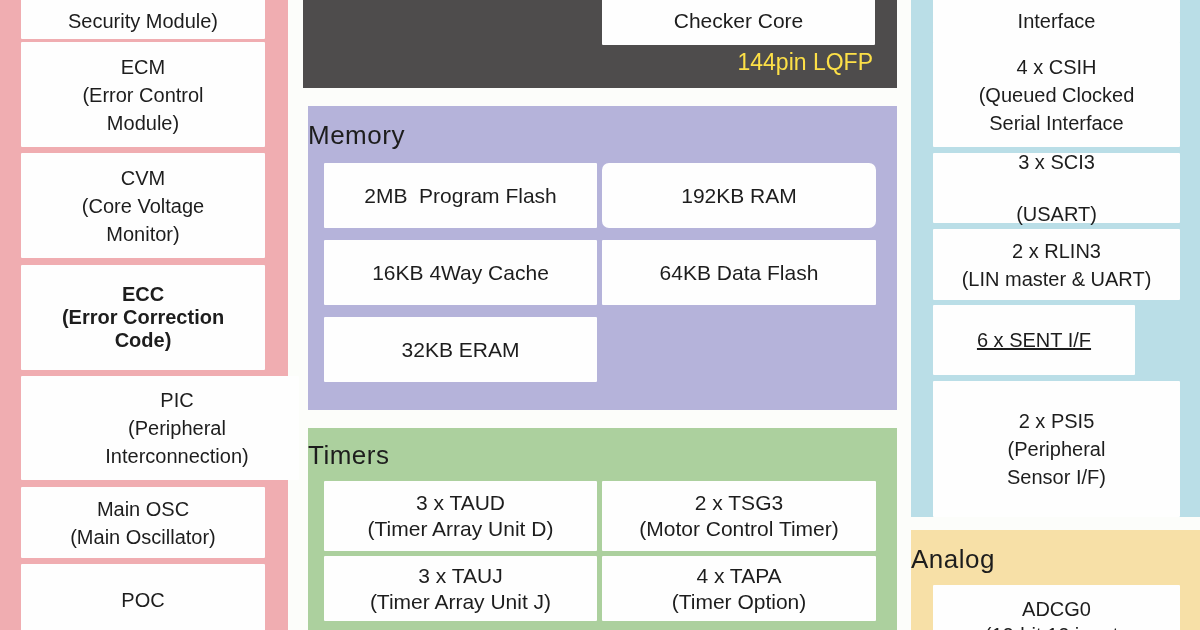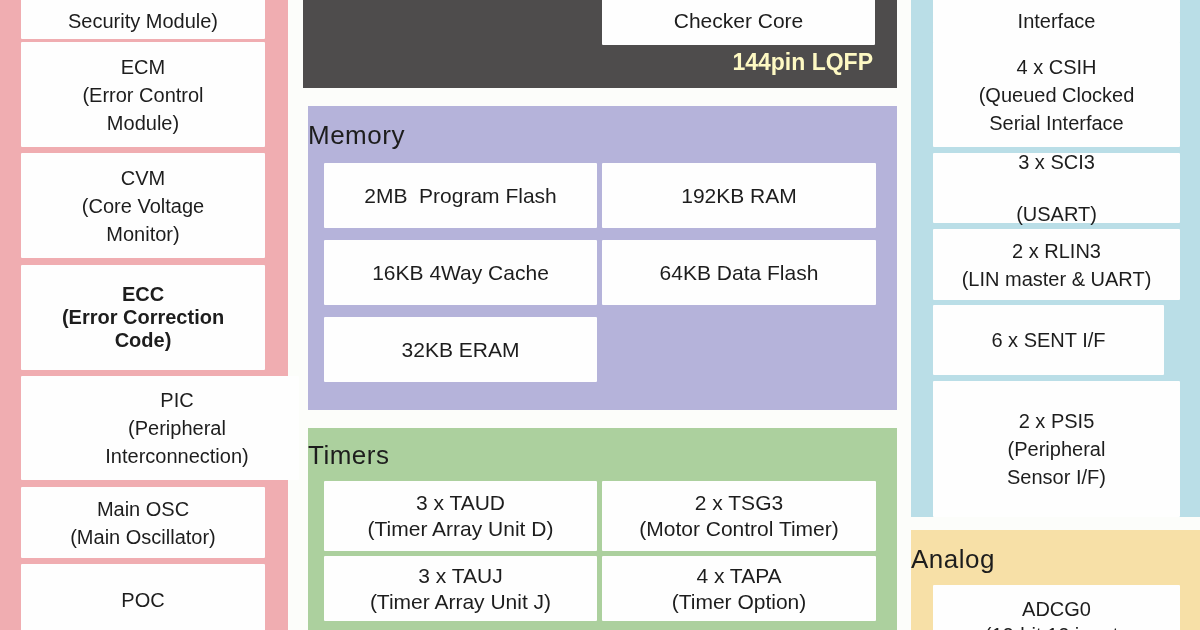--- a/index.html
+++ b/index.html
@@ -18,21 +18,21 @@
   .ln{line-height:28px;font-size:20px;white-space:pre;}
   .mid .ln{font-size:21px;}
   .bold .ln{font-weight:bold;line-height:23px;}
   .cut-top{justify-content:flex-end;padding-bottom:4px;}
   .cut-bottom{justify-content:flex-start;}
   .panel-title{
     position:absolute;left:0;right:0;text-align:left;
     font-size:26px;font-weight:500;letter-spacing:0.5px;
   }
   .pkg-label{
-    position:absolute;color:#fef9c3;font-weight:bold;font-size:23px;
+    position:absolute;color:#fde047;font-weight:normal;font-size:23px;
   }
   .tight .ln{line-height:26px;}
 </style>
 </head>
 <body>
 
 <div class="canvas">
 
   <div class="panel" style="left: 0px; top: 0px; width: 288px; height: 630px; background: rgb(240, 173, 177);">
     <div class="cell cut-top" style="left:21px;top:-45px;width:244px;height:80px;">
@@ -72,21 +72,21 @@
       <div class="ln">Checker Core</div>
     </div>
     <div class="pkg-label" style="right:24px;bottom:12px;">144pin LQFP</div>
   </div>
 
   <div class="panel" style="left: 308px; top: 106px; width: 589px; height: 304px; background: rgb(181, 179, 218);">
     <div class="panel-title" style="top:14px;">Memory</div>
     <div class="cell mid" style="left:16px;top:57px;width:273px;height:65px;">
       <div class="ln">2MB  Program Flash</div>
     </div>
-    <div class="cell mid" style="left:294px;top:57px;width:274px;height:65px;">
+    <div class="cell mid" style="left:294px;top:57px;width:274px;height:65px;border-radius:7px;">
       <div class="ln">192KB RAM</div>
     </div>
     <div class="cell mid" style="left:16px;top:134px;width:273px;height:65px;">
       <div class="ln">16KB 4Way Cache</div>
     </div>
     <div class="cell mid" style="left:294px;top:134px;width:274px;height:65px;">
       <div class="ln">64KB Data Flash</div>
     </div>
     <div class="cell mid" style="left:16px;top:211px;width:273px;height:65px;">
       <div class="ln">32KB ERAM</div>
@@ -123,21 +123,21 @@
       <div class="ln">Serial Interface</div>
     </div>
     <div class="cell" style="left:22px;top:193px;width:247px;height:70px;gap:24px;">
       <div class="ln">3 x SCI3</div>
       <div class="ln">(USART)</div>
     </div>
     <div class="cell" style="left:22px;top:269px;width:247px;height:71px;">
       <div class="ln">2 x RLIN3</div>
       <div class="ln">(LIN master &amp; UART)</div>
     </div>
-    <div class="cell" style="left:22px;top:345px;width:231px;height:70px;">
+    <div class="cell" style="left:22px;top:345px;width:202px;height:70px;text-decoration:underline;">
       <div class="ln">6 x SENT I/F</div>
     </div>
     <div class="cell" style="left:22px;top:421px;width:247px;height:136px;">
       <div class="ln">2 x PSI5</div>
       <div class="ln">(Peripheral</div>
       <div class="ln">Sensor I/F)</div>
     </div>
   </div>
 
   <div class="panel" style="left: 911px; top: 530px; width: 289px; height: 130px; background: rgb(247, 224, 167);">

